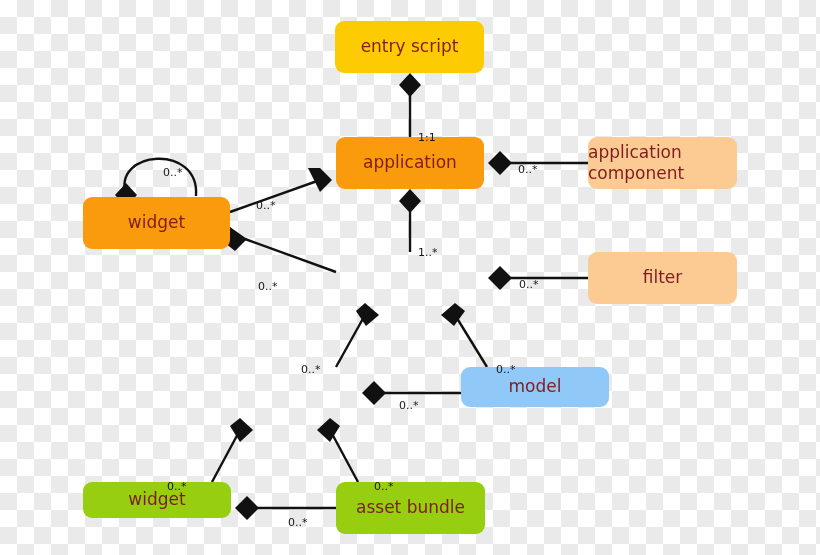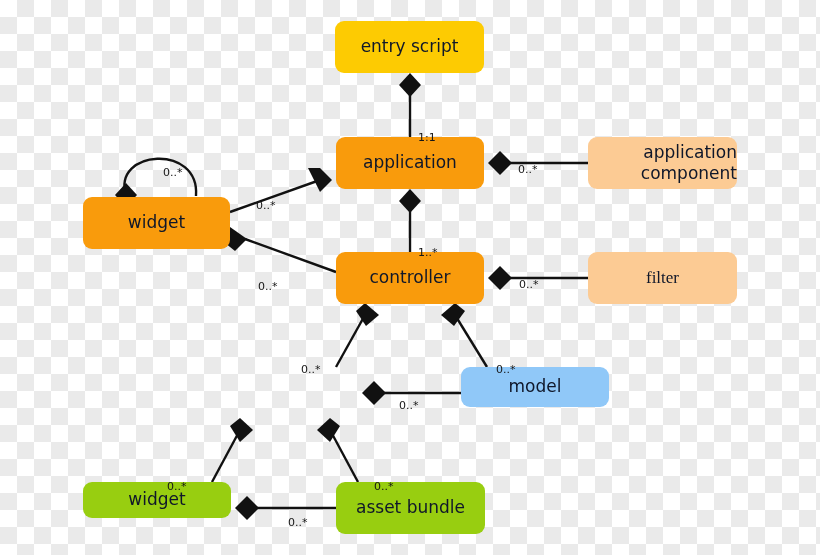--- a/index.html
+++ b/index.html
@@ -27,22 +27,22 @@
     width: 820px;
     height: 555px;
     pointer-events: none;
   }
   .node {
     position: absolute;
     border-radius: 9px;
     display: flex;
     align-items: center;
     justify-content: center;
-    text-align: right;
-    color: #0f172a;
+    text-align: left;
+    color: #7f1d1d;
     font-size: 17px;
     line-height: 1.25;
     box-sizing: border-box;
     z-index: 3;
   }
   .edge-label {
     position: absolute;
     font-size: 11px;
     color: #161616;
     white-space: nowrap;
@@ -112,25 +112,22 @@
   </div>
 
   <div class="node" style="left:588px; top:137px; width:149px; height:52px; background:#FCCB94;">
     <span>application component</span>
   </div>
 
   <div class="node" style="left:83px; top:197px; width:147px; height:52px; background:#F99B0C;">
     <span>widget</span>
   </div>
 
-  <div class="node" style="left:336px; top:252px; width:148px; height:52px; background:#F99B0C;">
-    <span>controller</span>
-  </div>
 
-  <div class="node" style="left:588px; top:252px; width:149px; height:52px; background:#FCCB94;font-family:Liberation Serif, serif;">
+  <div class="node" style="left:588px; top:252px; width:149px; height:52px; background:#FCCB94;">
     <span>filter</span>
   </div>
 
 
   <div class="node" style="left:461px; top:367px; width:148px; height:40px; background:#90C8F8;">
     <span>model</span>
   </div>
 
   <div class="node" style="left:83px; top:482px; width:148px; height:36px; background:#98CE10;">
     <span>widget</span>

